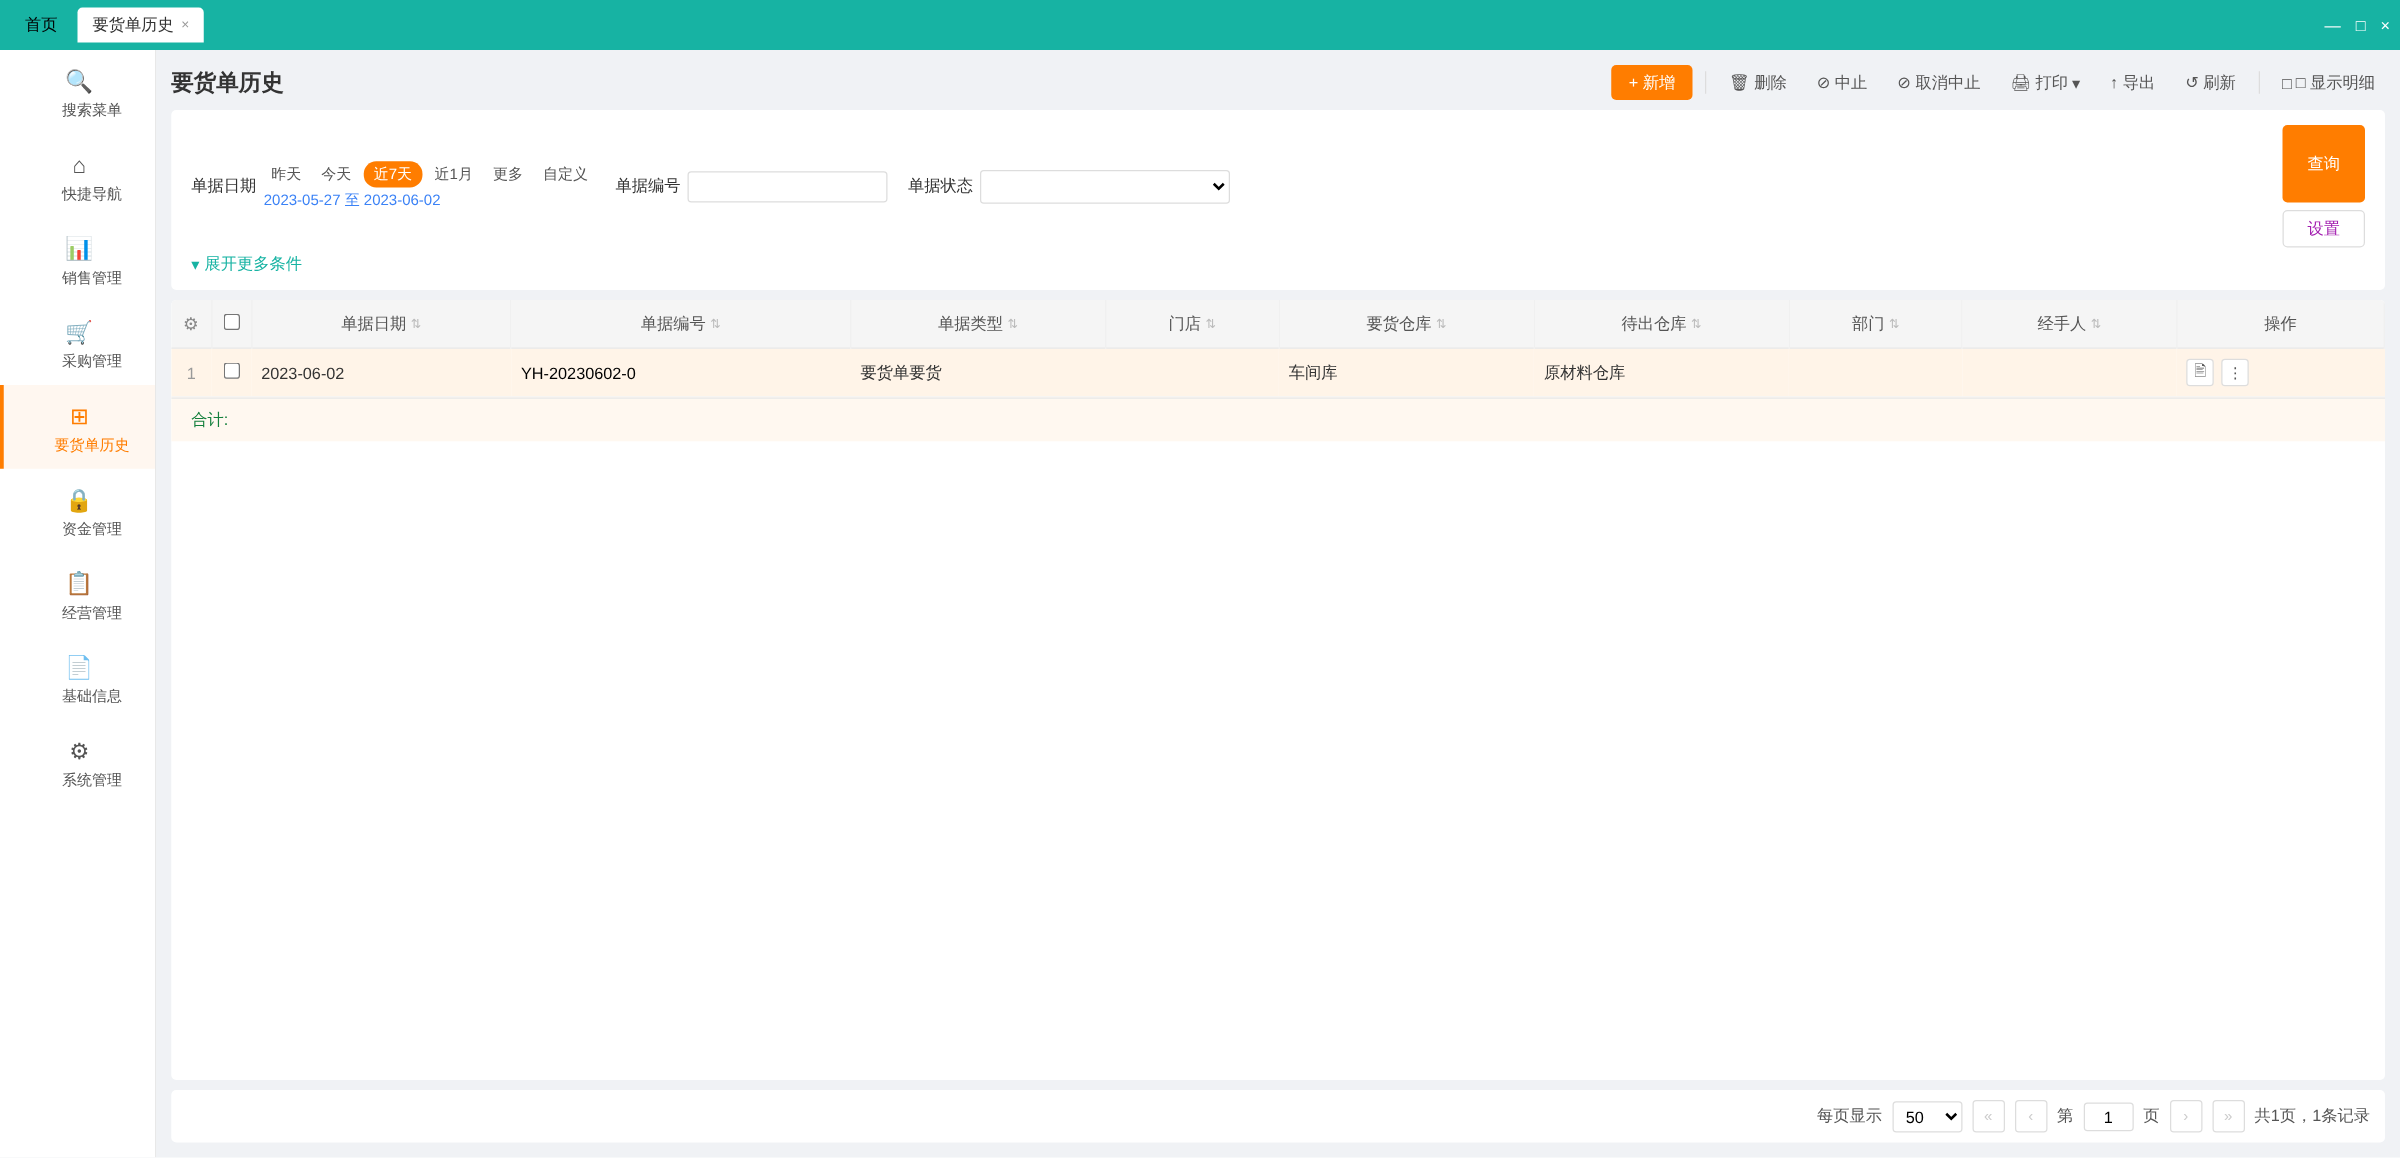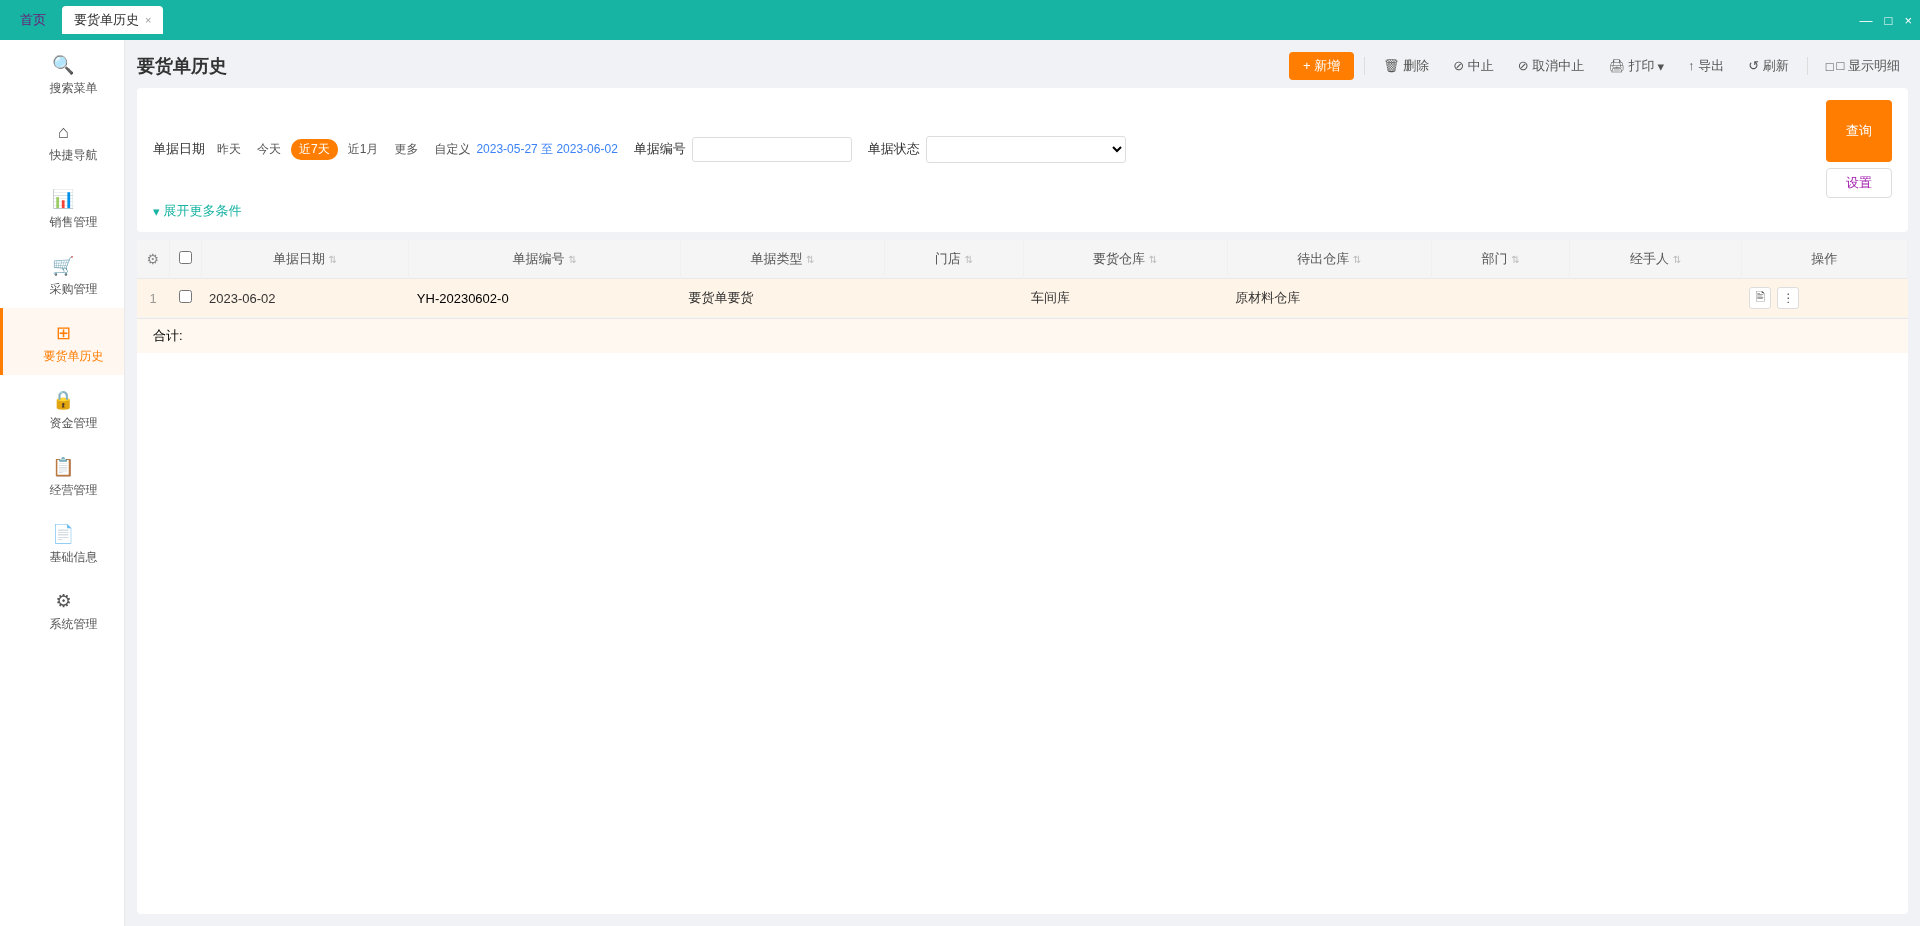--- a/index.html
+++ b/index.html
@@ -21,21 +21,21 @@
       border-radius: 4px 4px 0 0;
       display: flex;
       align-items: center;
       cursor: pointer;
       color: #fff;
       font-size: 13px;
       gap: 6px;
     }
     .top-bar-tab.home {
       background: transparent;
-      color: #701a75;
+      color: #000000;
     }
     .top-bar-tab.active {
       background: #fff;
       color: #333;
     }
     .top-bar-tab .close-icon {
       font-size: 11px;
       cursor: pointer;
       color: #999;
     }
@@ -200,21 +200,21 @@
       display: flex;
       align-items: center;
       gap: 4px;
       color: #17b3a3;
       cursor: pointer;
       font-size: 13px;
       margin-top: 4px;
     }
     .filter-date-group {
       display: flex;
-      flex-direction: row;
+      flex-direction: column;
     }
 
     
     .query-btns {
       display: flex;
       flex-direction: column;
       gap: 6px;
       margin-left: auto;
     }
     .btn-query {
@@ -290,21 +290,21 @@
 
     
     .table-footer {
       padding: 8px 16px;
       background: #fff8f0;
       border-top: 1px solid #e8e8e8;
       display: flex;
       align-items: center;
       gap: 8px;
       flex-shrink: 0;
-      color: #000000;
+      color: #15803d;
       font-size: 13px;
     }
 
     
     .pagination {
       display: flex;
       align-items: center;
       justify-content: flex-end;
       padding: 8px 12px;
       background: #fff;
@@ -544,15 +544,32 @@
             </td>
           </tr>
         </tbody>
       </table>
 
       <div class="table-footer">
         <span>合计:</span>
       </div>
     </div>
 
+    <div class="pagination">
+      <span>每页显示</span>
+      <select class="per-page-select">
+        <option value="20">20</option>
+        <option value="50" selected="">50</option>
+        <option value="100">100</option>
+        <option value="200">200</option>
+      </select>
+      <span class="pagination-btn disabled">«</span>
+      <span class="pagination-btn disabled">‹</span>
+      <span>第</span>
+      <input class="page-num-input" type="text" value="1" style="">
+      <span>页</span>
+      <span class="pagination-btn disabled">›</span>
+      <span class="pagination-btn disabled">»</span>
+      <span>共1页，1条记录</span>
+    </div>
 
   </div>
 </div>
 
 </body></html>

